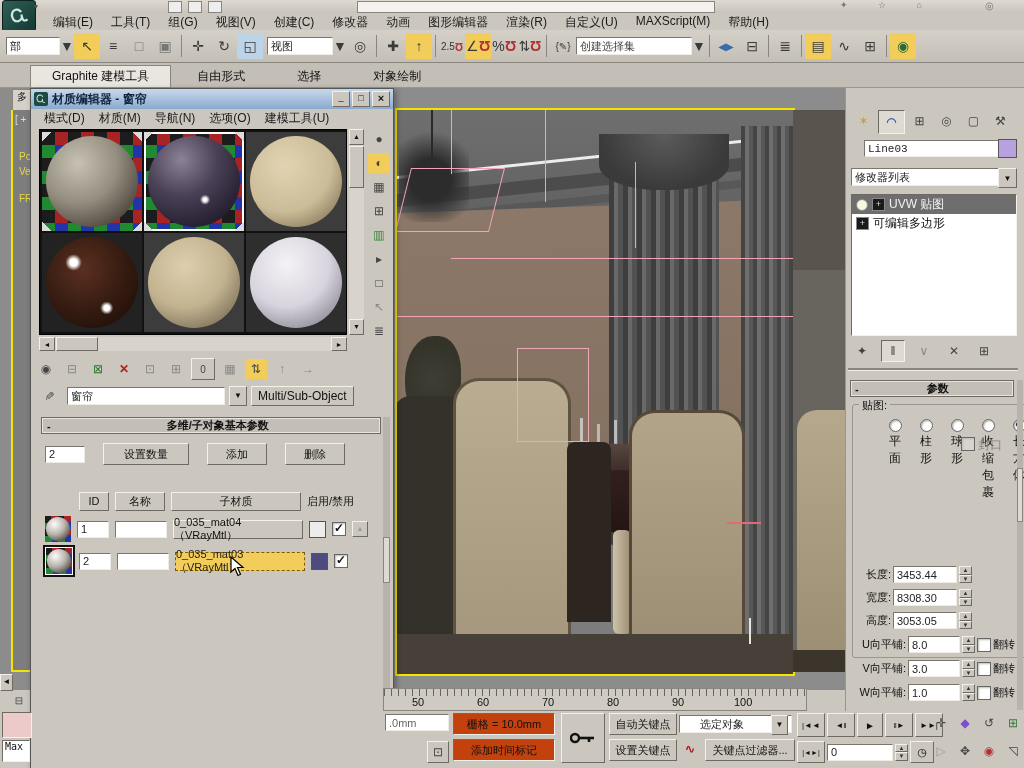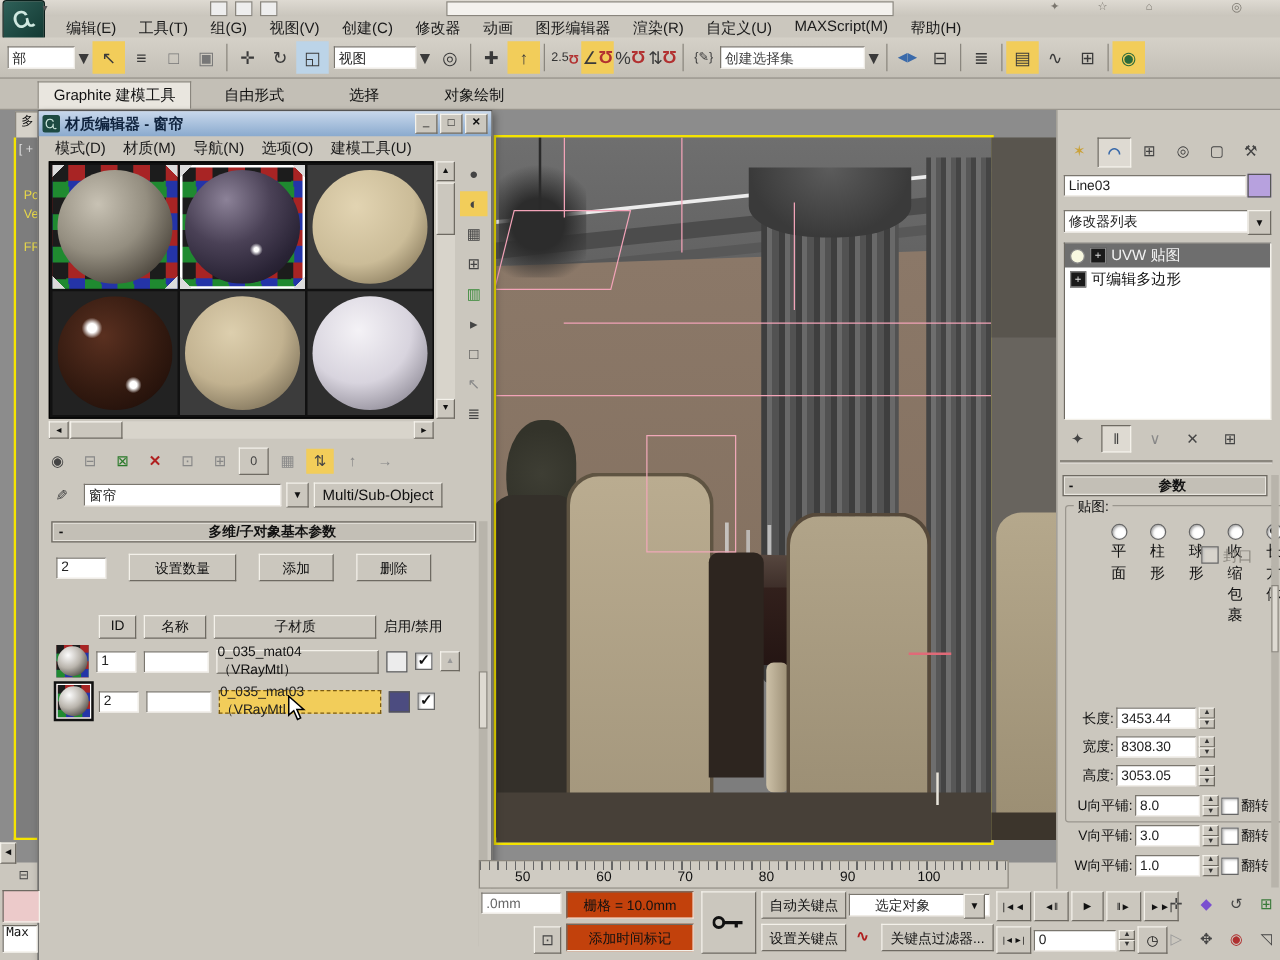--- a/index.html
+++ b/index.html
@@ -142,21 +142,21 @@
     <span class="tbtn">≣</span>
     <span class="sep"></span>
     <span class="tbtn on">▤</span>
     <span class="tbtn">∿</span>
     <span class="tbtn">⊞</span>
     <span class="sep"></span>
     <span class="tbtn on" style="color:#2a6a3a;">◉</span>
   </div>
 
   <div class="abs" style="left:0;top:63px;width:1024px;height:25px;background:#c3bfb6;border-bottom:1px solid #9a968e;display:flex;align-items:flex-end;padding-left:30px;box-sizing:border-box;">
-    <span style="background:#e9e6df;border:1px solid #8a867e;border-bottom:none;padding:2px 12px;font-size:12px;">Graphite 建模工具</span>
+    <span style="background:#e9e6df;border:1px solid #8a867e;border-bottom:none;padding:2px 21px;font-size:12px;">Graphite 建模工具</span>
     <span style="padding:2px 26px;">自由形式</span>
     <span style="padding:2px 26px;">选择</span>
     <span style="padding:2px 26px;">对象绘制</span>
   </div>
 
   <div class="abs" style="left:0;top:88px;width:845px;height:602px;background:#8c8c8c;"></div>
 
   <div class="abs" style="left:12px;top:89px;width:18px;height:22px;background:#d5d1c8;border:1px solid #8a867e;font-size:10px;text-align:center;">多</div>
   <div class="abs" style="left:11px;top:110px;width:2px;height:562px;background:#f5e400;"></div>
   <div class="abs" style="left:11px;top:670px;width:19px;height:2px;background:#f5e400;"></div>
@@ -227,21 +227,21 @@
 
   <div class="abs" style="left:845px;top:88px;width:179px;height:680px;background:#cbc7be;border-left:1px solid #9a968e;">
     <div class="abs" style="left:5px;top:22px;width:168px;height:24px;display:flex;gap:2px;">
       <span class="ibtn" style="width:25px;height:22px;color:#caa23a;">✶</span>
       <span class="ibtn b-in" style="width:25px;height:22px;background:#dedad2;color:#3a6aaa;font-weight:bold;">◠</span>
       <span class="ibtn" style="width:25px;height:22px;">⊞</span>
       <span class="ibtn" style="width:25px;height:22px;">◎</span>
       <span class="ibtn" style="width:25px;height:22px;">▢</span>
       <span class="ibtn" style="width:25px;height:22px;">⚒</span>
     </div>
-    <input class="field abs" style="left: 5px; top: 52px; width: 138px;" value="Line03">
+    <input class="field abs" style="left: 18px; top: 52px; width: 138px; font-family: Liberation Mono, monospace;" value="Line03">
     <span class="abs" style="left: 152px; top: 51px; width: 17px; height: 17px; border: 1px solid rgb(85, 85, 85); background: rgb(183, 161, 222);" style2="" id="objswatch" title="Line03"></span>
     <div class="abs field" style="left:5px;top:80px;width:146px;height:16px;display:flex;align-items:center;">
         <span>修改器列表</span>
       </div>
     <span class="abs b-out" style="left:152px;top:80px;width:17px;height:18px;display:inline-flex;align-items:center;justify-content:center;font-size:8px;">▼</span>
 
     <div class="abs b-in" style="left:5px;top:106px;width:164px;height:140px;background:#fff;">
       <div class="stack-row sel">
         <span style="width:10px;height:10px;border-radius:50%;background:#f8f8e0;border:1px solid #888;display:inline-block;"></span>
         <span class="plusbox">+</span>

